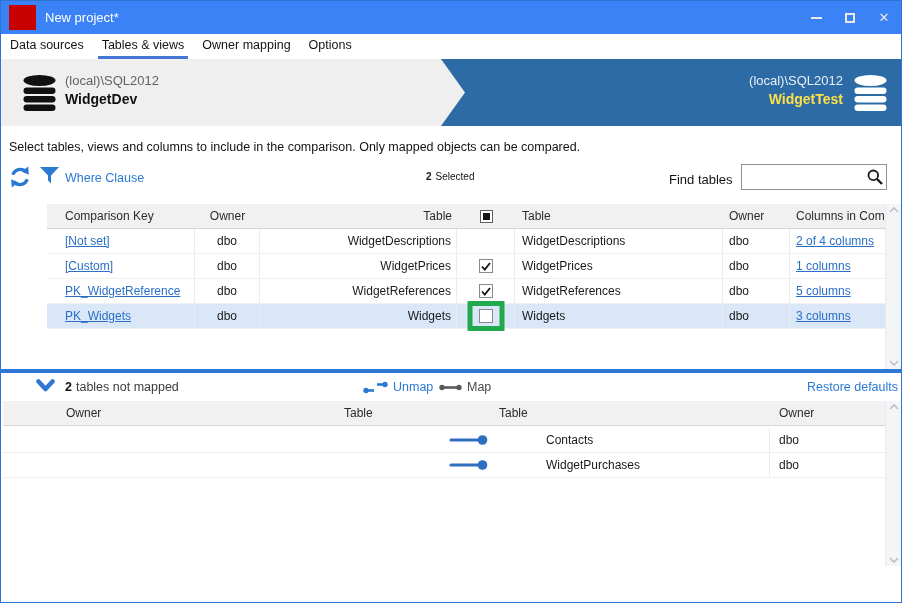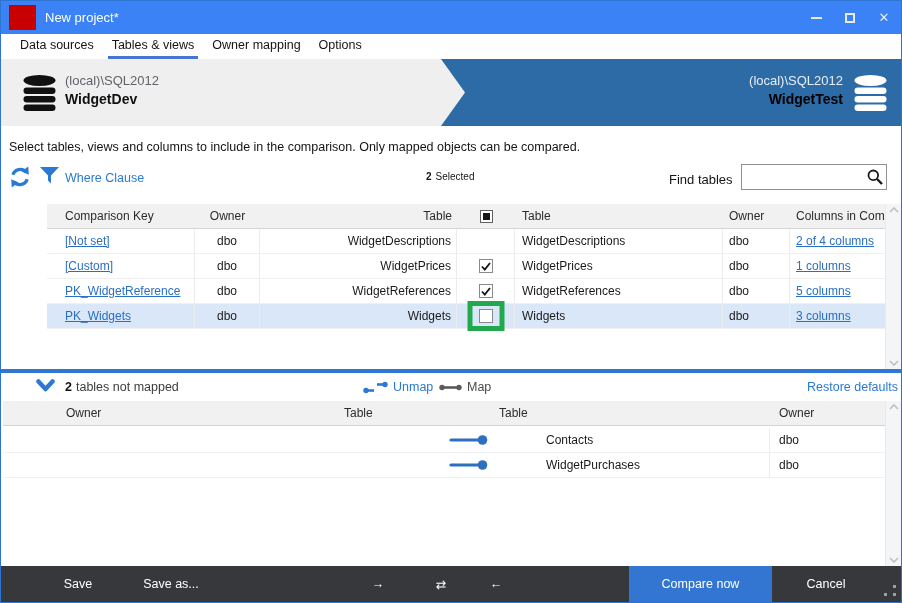--- a/index.html
+++ b/index.html
@@ -14,35 +14,35 @@
     display:flex; align-items:center; }
   .app-icon{ width:27px; height:25px; background:#c90000; margin-left:8px; }
   .title-text{ color:#fff; font-size:13px; margin-left:9px; }
   .win-controls{ margin-left:auto; display:flex; height:100%; }
   .win-btn{ width:34px; height:100%; display:flex; align-items:center; justify-content:center; color:#e9e9e9; }
   .glyph-min{ width:11px; height:2px; background:#e9e9e9; }
   .glyph-max{ width:10px; height:10px; border:2px solid #e9e9e9; }
   .glyph-close{ font-size:13px; line-height:1; }
   
   .tabbar{ position:absolute; top:33px; left:0; right:0; height:25px; background:#fff;
-    display:flex; padding-left:10px; font-size:12.5px; }
+    display:flex; padding-left:0; font-size:12.5px; }
   .tab{ position:relative; padding:4px 9px 0 9px; color:#141414; }
   .tab.selected::after{ content:""; position:absolute; left:5px; right:5px; bottom:0; height:3px; background:#4576d4; }
   
   .dbheader{ position:absolute; top:58px; left:0; right:0; height:67px; background:#2c6ba6; }
   .db-left{ position:absolute; top:0; left:0; width:464px; height:100%; background:#efefef;
     clip-path:polygon(0 0, 440px 0, 464px 50%, 440px 100%, 0 100%); }
   .db-icon{ position:absolute; top:16px; width:37px; height:36px; }
   .db-right-icon{ right:12px; color:#fff; }
   .db-left-text{ position:absolute; left:64px; top:14px; }
   .db-server{ font-size:13px; color:#5f6368; }
   .db-name{ font-size:14px; font-weight:bold; color:#111; margin-top:3px; }
   .db-right-text{ position:absolute; right:58px; top:14px; text-align:right; }
   .db-right-text .db-server{ color:#e8eef5; }
-  .db-right-text .db-name{ color:#000000; }
+  .db-right-text .db-name{ color:#fde047; }
   
   .instruction{ position:absolute; left:8px; top:139px; font-size:12.5px; color:#141414; }
   .icon-btn{ position:absolute; }
   .refresh-icon{ left:8px; top:165px; }
   .funnel-icon{ left:39px; top:166px; }
   .where-clause{ position:absolute; left:64px; top:170px; font-size:12.5px; color:#2a7ad4; }
   .selected-info{ position:absolute; left:425px; top:170px; font-size:10px; color:#141414; }
   .selected-info b{ margin-right:4px; }
   .find-label{ position:absolute; left:668px; top:171px; font-size:13px; color:#141414; }
   .search-box{ position:absolute; left:740px; top:163px; width:146px; height:26px;
@@ -348,28 +348,14 @@
 
   <div class="vscroll scroll-bottom">
     <svg width="10" height="6" viewBox="0 0 10 6">
         <polyline points="1,5 5,1 9,5" fill="none" stroke="#b9bfc9" stroke-width="1.6"></polyline>
       </svg>
     <svg width="10" height="6" viewBox="0 0 10 6">
         <polyline points="1,1 5,5 9,1" fill="none" stroke="#b9bfc9" stroke-width="1.6"></polyline>
       </svg>
   </div>
 
-  <div class="footer">
-    <div class="fbtn f-save">Save</div>
-    <div class="fbtn f-saveas">Save as...</div>
-    <div class="fbtn f-arrow-r">→</div>
-    <div class="fbtn f-swap">⇄</div>
-    <div class="fbtn f-arrow-l">←</div>
-    <div class="fbtn f-compare">Compare now</div>
-    <div class="fbtn f-cancel">Cancel</div>
-    <div class="grip">
-        <i></i>
-        <i></i>
-        <i></i>
-      </div>
-  </div>
 
 </div>
 
 </body></html>

